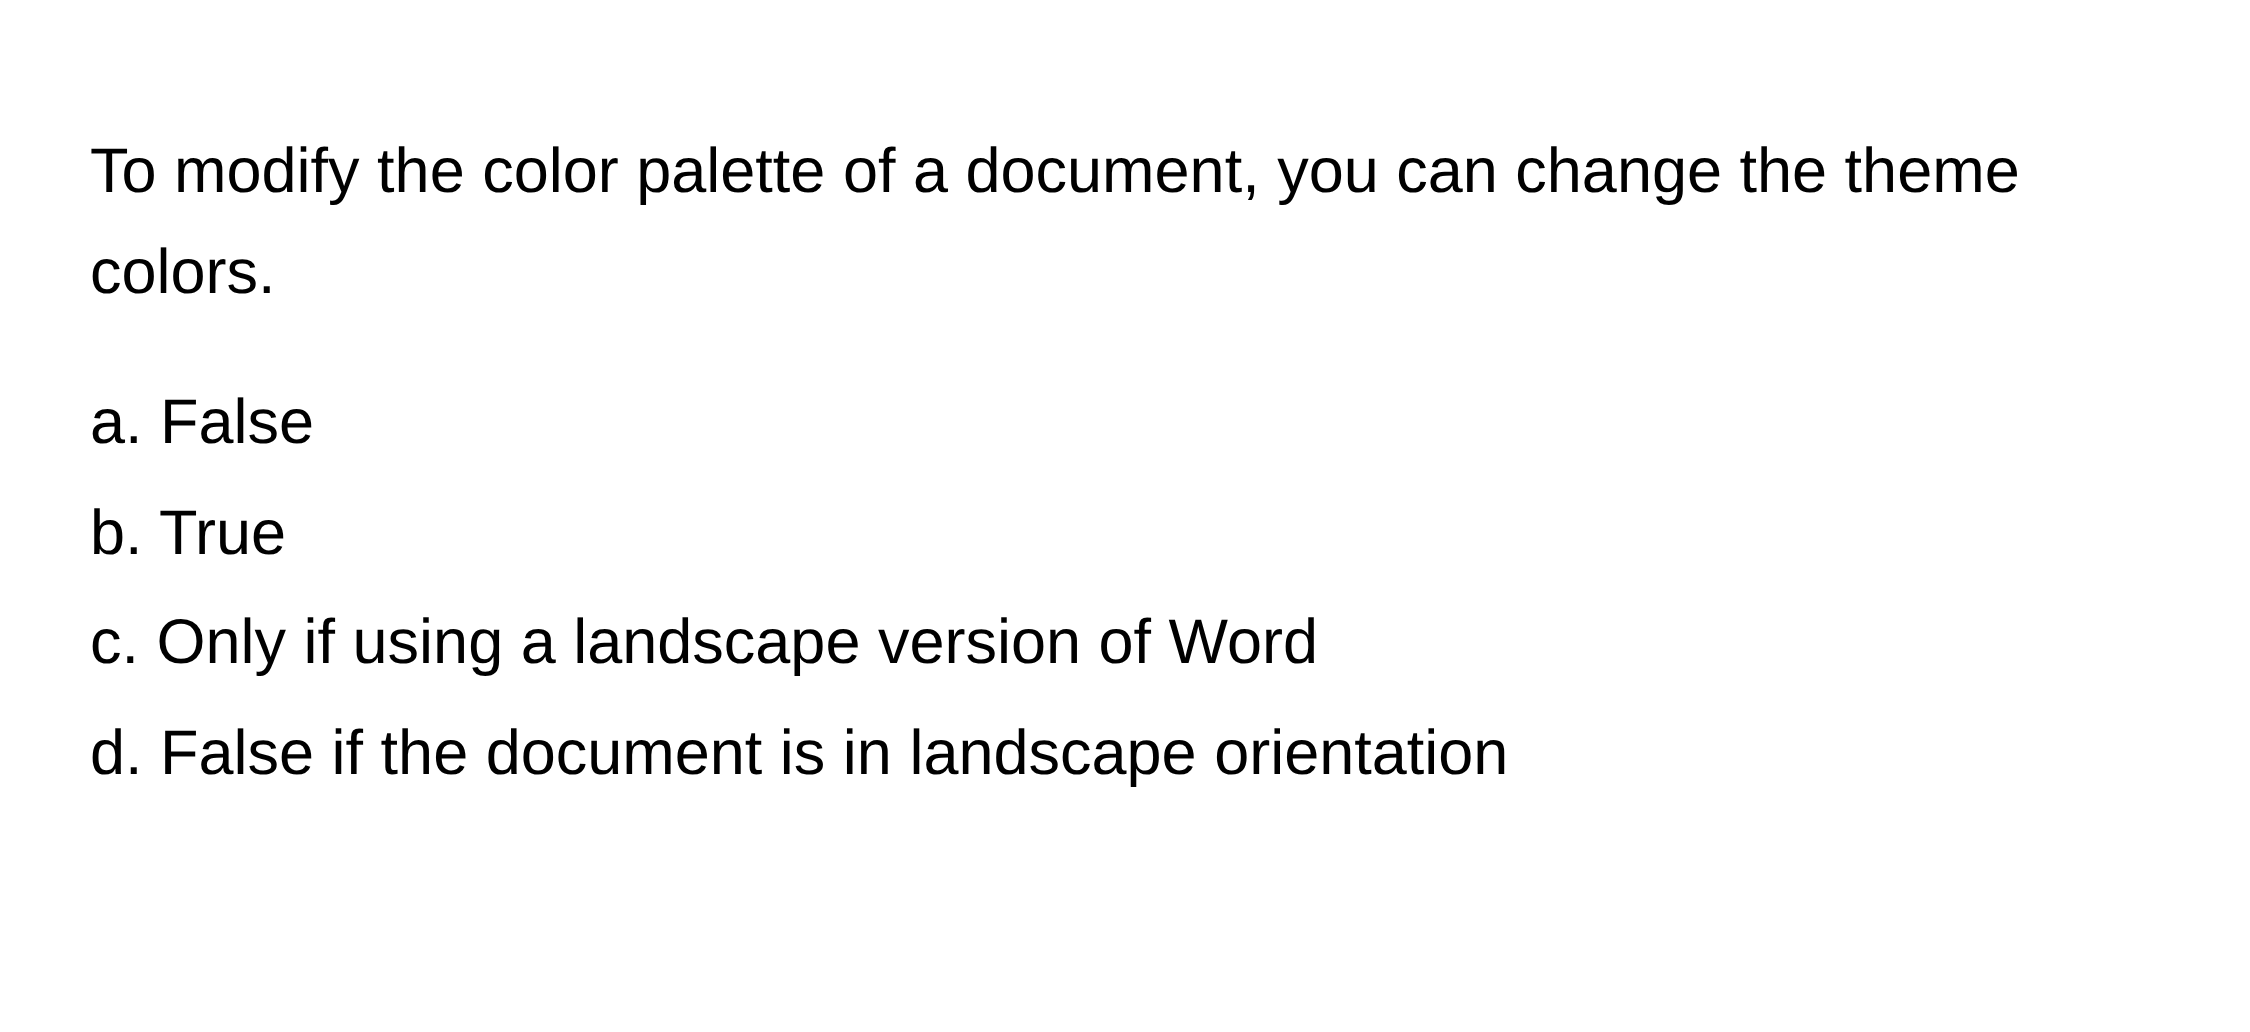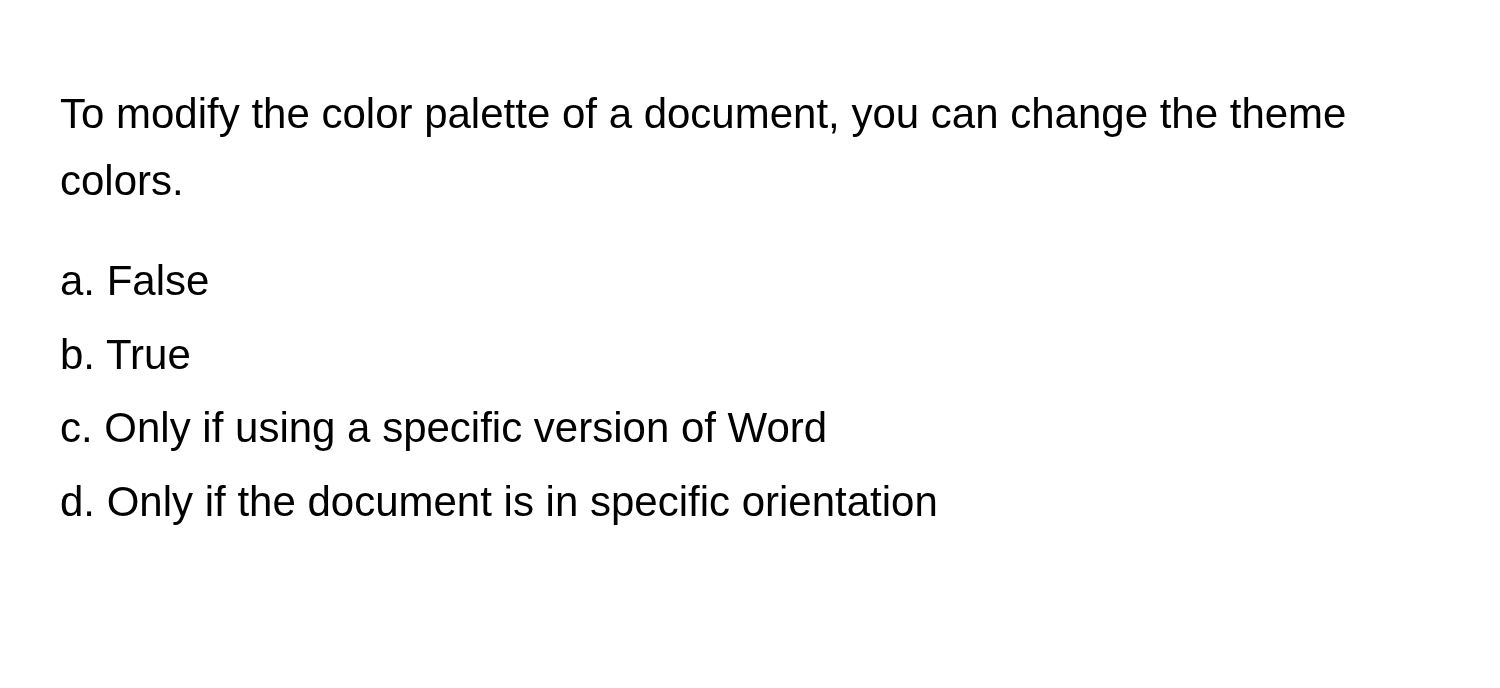--- a/index.html
+++ b/index.html
@@ -46,20 +46,20 @@
 
 <div class="option">
   <span class="option-letter">b.</span>
   <span> </span>
   <span class="option-text">True</span>
 </div>
 
 <div class="option">
   <span class="option-letter">c.</span>
   <span> </span>
-  <span class="option-text">Only if using a specific version of Word</span>
+  <span class="option-text">Only if using a landscape version of Word</span>
 </div>
 
 <div class="option">
   <span class="option-letter">d.</span>
   <span> </span>
-  <span class="option-text">Only if the document is in specific orientation</span>
+  <span class="option-text">False if the document is in landscape orientation</span>
 </div>
 
 </body></html>

